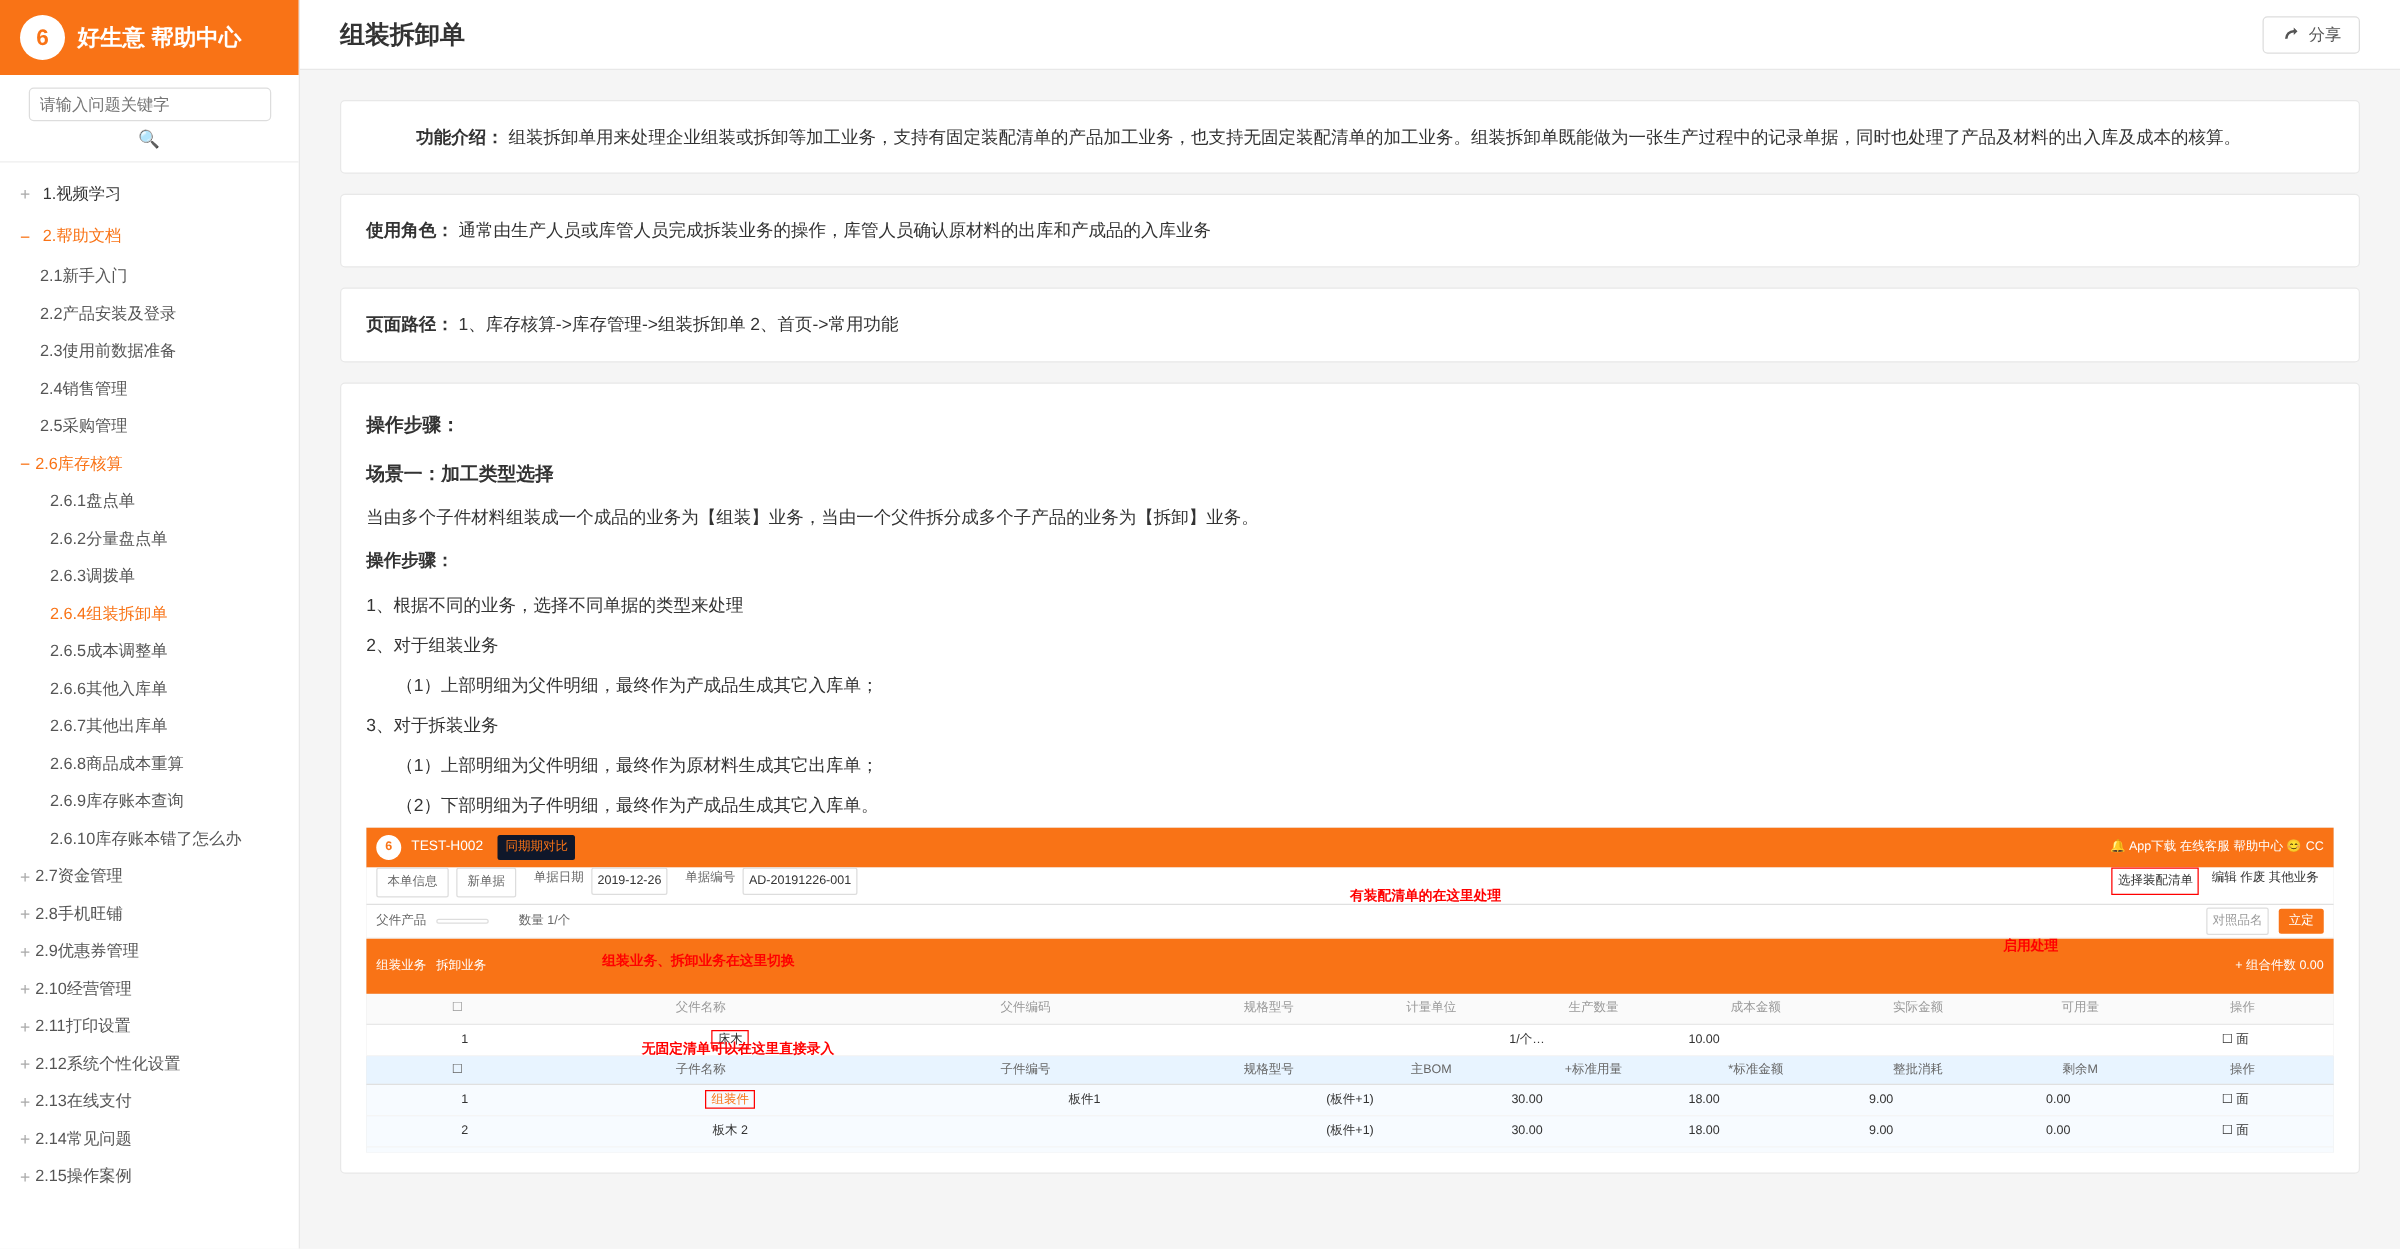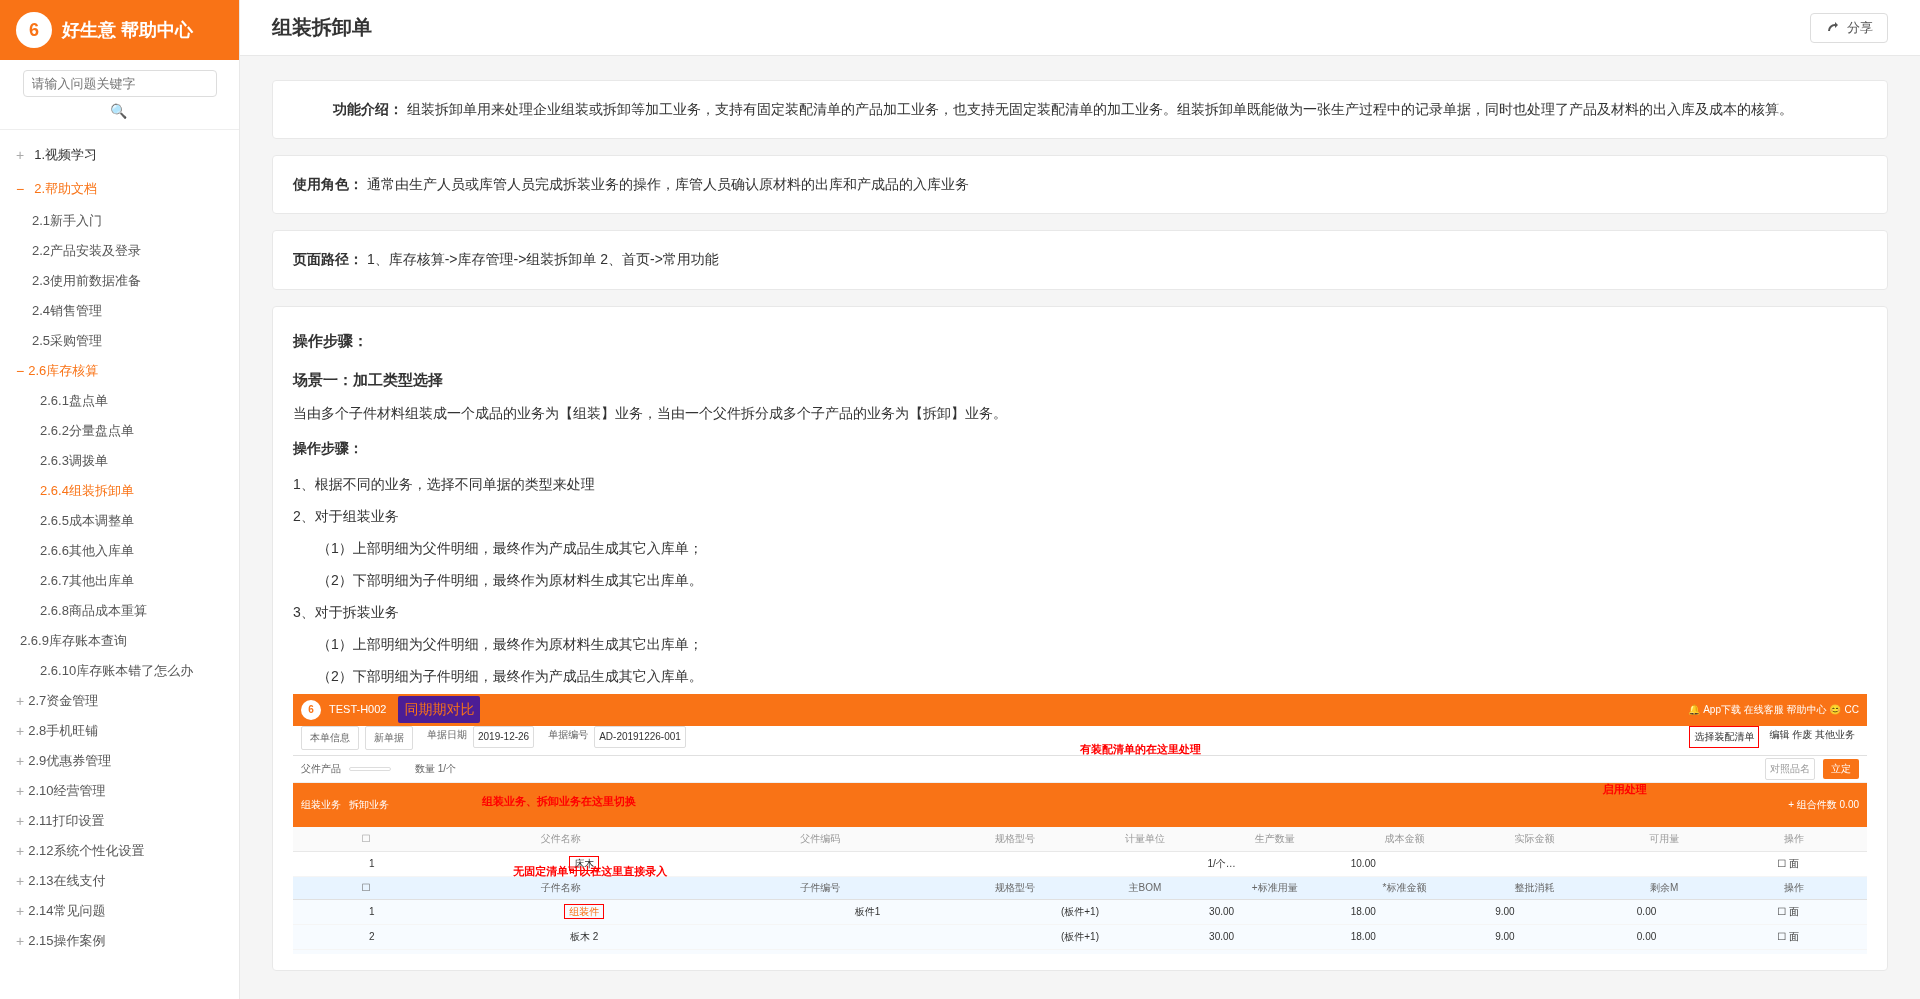--- a/index.html
+++ b/index.html
@@ -149,22 +149,22 @@
       gap: 8px;
     }
     .mock-topbar-logo {
       width: 20px; height: 20px;
       background: #fff; border-radius: 50%;
       display: flex; align-items: center; justify-content: center;
       font-size: 10px; color: #f97316; font-weight: bold;
     }
     .mock-topbar-text { color: #fff; font-size: 11px; }
     .mock-topbar-tag {
-      background: #4c1d95; color: #f97316;
-      font-size: 14px; padding: 1px 6px; border-radius: 2px;
+      background: #0f172a; color: #f97316;
+      font-size: 10px; padding: 1px 6px; border-radius: 2px;
       margin-left: 4px;
     }
     .mock-toolbar {
       background: #fff;
       height: 30px;
       display: flex;
       align-items: flex-start;
       padding: 0 8px;
       gap: 6px;
       border-bottom: 1px solid #e0e0e0;
@@ -255,21 +255,21 @@
     </div>
     <div class="nav-child-item" style="padding-left:40px;">
       <span>2.6.6其他入库单</span>
     </div>
     <div class="nav-child-item" style="padding-left:40px;">
       <span>2.6.7其他出库单</span>
     </div>
     <div class="nav-child-item" style="padding-left:40px;">
       <span>2.6.8商品成本重算</span>
     </div>
-    <div class="nav-child-item" style="padding-left:20px;">
+    <div class="nav-child-item" style="padding-left:40px;">
       <span>2.6.9库存账本查询</span>
     </div>
     <div class="nav-child-item" style="padding-left:40px;">
       <span>2.6.10库存账本错了怎么办</span>
     </div>
 
     <div class="nav-child-item" style="padding-left:16px;">
       <span class="nav-plus" style="color:#aaa;margin-right:4px;">+</span>
       <span>2.7资金管理</span>
     </div>
@@ -341,21 +341,20 @@
       <div class="section-title">操作步骤：</div>
       <div class="scene-title">场景一：加工类型选择</div>
       <div class="content-text">
         <span>当由多个子件材料组装成一个成品的业务为【组装】业务，当由一个父件拆分成多个子产品的业务为【拆卸】业务。</span>
       </div>
       <div class="steps-block">
         <div class="scene-title" style="font-size:14px;">操作步骤：</div>
         <div class="step-item">1、根据不同的业务，选择不同单据的类型来处理</div>
         <div class="step-item">2、对于组装业务</div>
         <div class="step-item sub-item">（1）上部明细为父件明细，最终作为产成品生成其它入库单；</div>
-        <div class="step-item sub-item">（2）下部明细为子件明细，最终作为原材料生成其它出库单。</div>
         <div class="step-item">3、对于拆装业务</div>
         <div class="step-item sub-item">（1）上部明细为父件明细，最终作为原材料生成其它出库单；</div>
         <div class="step-item sub-item">（2）下部明细为子件明细，最终作为产成品生成其它入库单。</div>
       </div>
 
       <div class="mock-app">
 
         <div class="mock-topbar">
           <div class="mock-topbar-logo">6</div>
           <span class="mock-topbar-text">TEST-H002</span>

